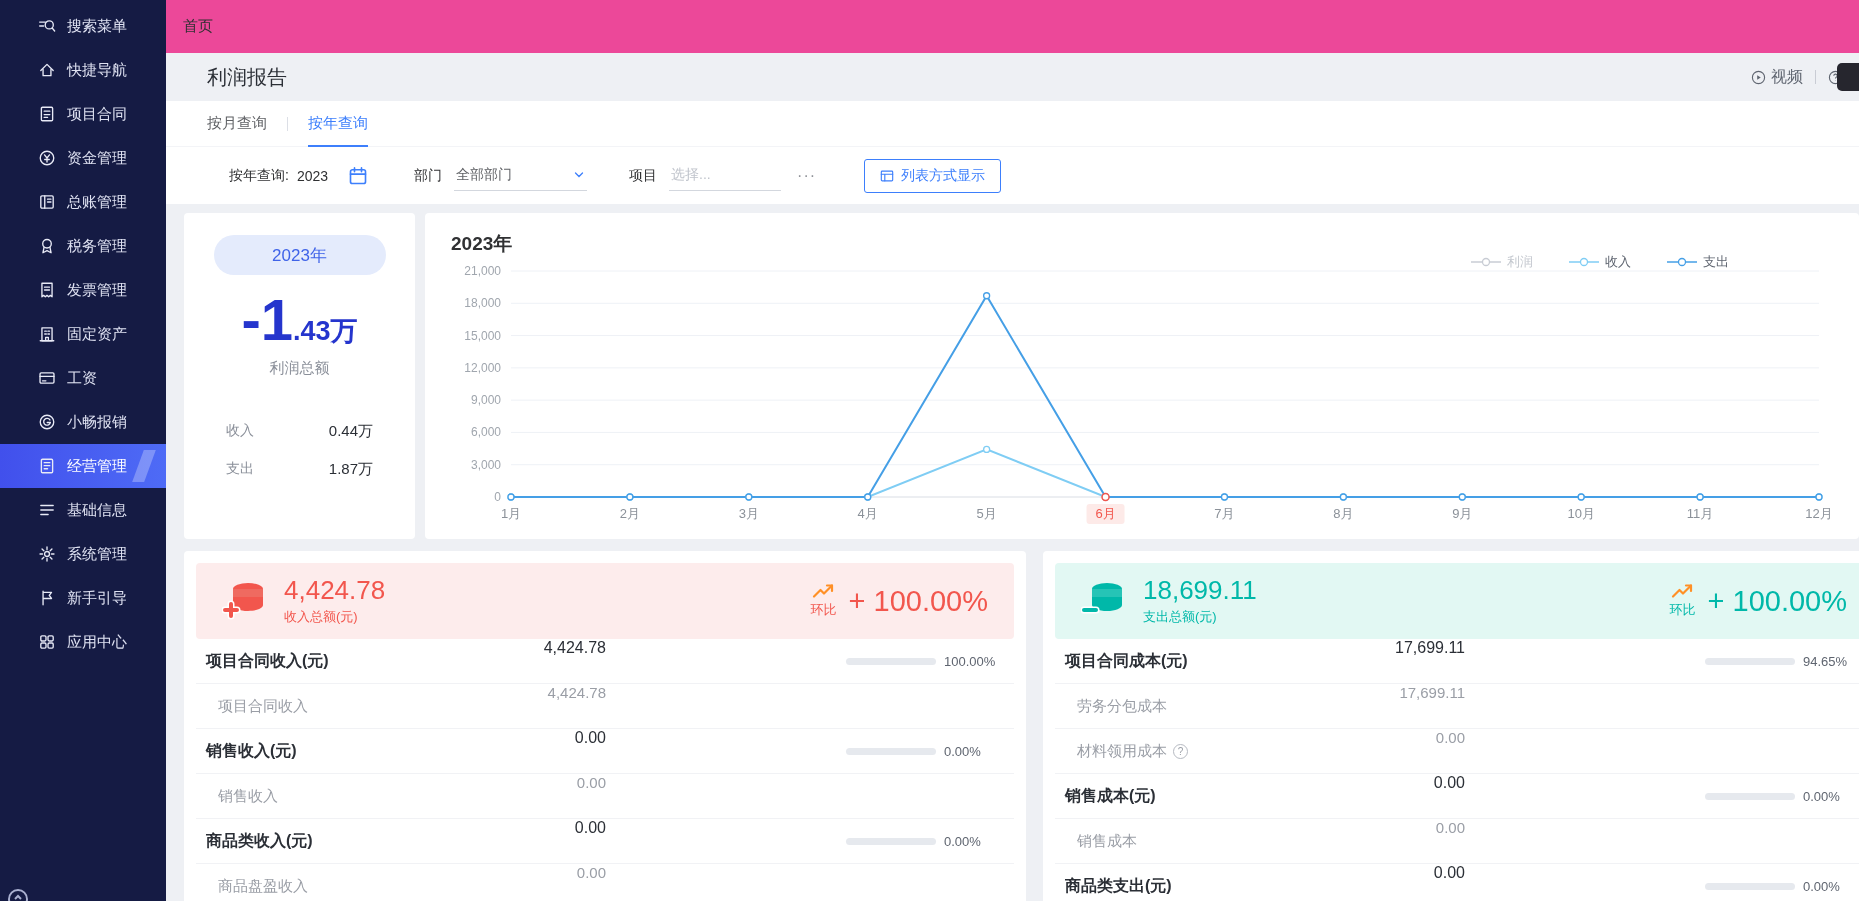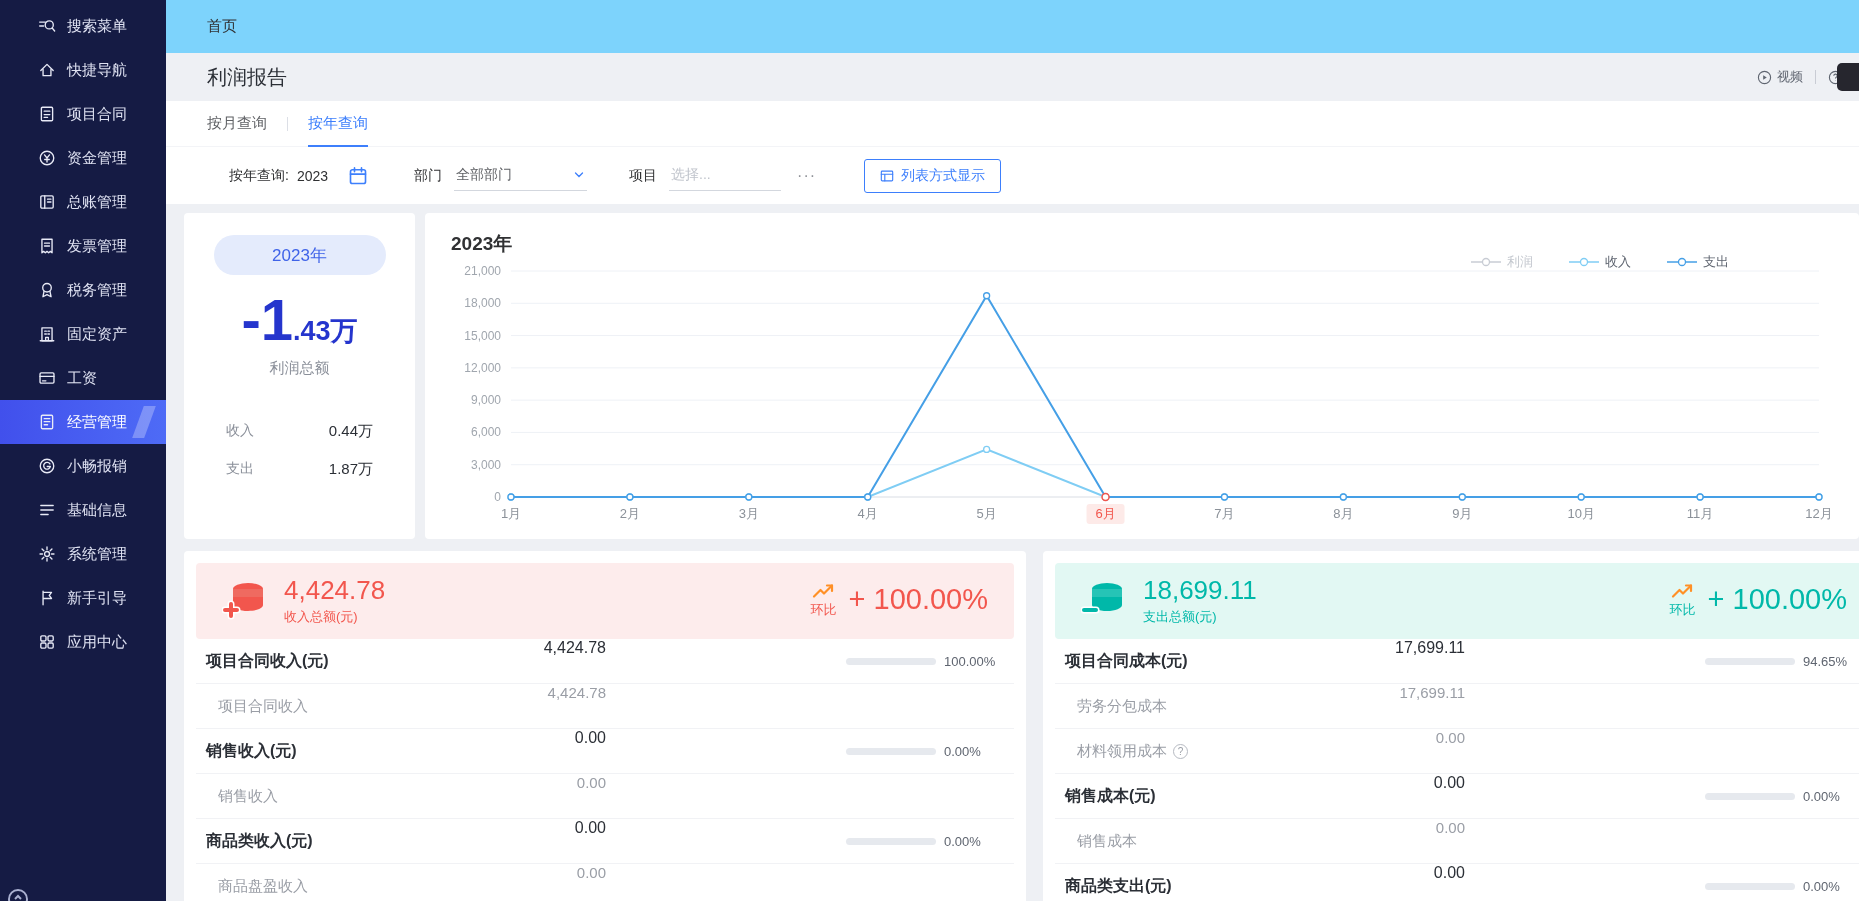--- a/index.html
+++ b/index.html
@@ -16,29 +16,29 @@
 .side-icon svg{width:18px;height:18px;stroke:currentColor;fill:none;stroke-width:1.2;stroke-linecap:round;stroke-linejoin:round}
 .side-item.active{background:linear-gradient(90deg,#4150ec,#4e6bf6);color:#fff}
 .side-item.active::after{content:"";position:absolute;right:16px;top:6px;width:12px;height:32px;
   background:rgba(255,255,255,.28);transform:skewX(-20deg)}
 .side-bottom{position:absolute;left:6px;bottom:-10px;width:24px;height:24px;color:#aab0d0}
 .side-bottom svg{width:24px;height:24px;stroke:currentColor;fill:none;stroke-width:1.3}
 
 
 .main{position:absolute;left:166px;top:0;right:0;bottom:0}
 
-.tabbar{height:53px;background:#7dd3fc;display:flex;align-items:center;padding-left:41px}
+.tabbar{height:53px;background:#ec4899;display:flex;align-items:center;padding-left:17px}
 .home-tab{font-size:15px;color:#303133;cursor:pointer}
 .active-tab{margin-left:25px;height:44px;background:#3d7ffc;color:#fff;display:flex;align-items:center;
   padding:0 16px;font-size:15px;cursor:pointer}
 .tab-close{margin-left:10px;font-size:14px;opacity:.9;cursor:pointer}
 
 .page-header{height:48px;background:#eef0f4;display:flex;align-items:center;padding:0 16px 0 41px;position:relative}
 .page-title{font-size:20px;color:#2b2f36;font-weight:500}
-.header-right{margin-left:auto;display:flex;align-items:center;gap:12px;color:#5f6570;font-size:13px}
+.header-right{margin-left:auto;display:flex;align-items:center;gap:12px;color:#5f6570;font-size:16px}
 .hlink{display:inline-flex;align-items:center;gap:5px;cursor:pointer;color:#5f6570}
 .hlink svg{width:15px;height:15px;stroke:currentColor;fill:none;stroke-width:1.2}
 .hdiv{width:1px;height:14px;background:#c9ccd4}
 .corner-badge{position:absolute;right:-12px;top:10px;width:34px;height:28px;background:#26262e;border-radius:5px}
 
 
 .panel{background:#fff}
 .qtabs{display:flex;align-items:center;height:46px;padding-left:41px;border-bottom:1px solid #f3f4f7}
 .qtab{font-size:15px;color:#606266;height:46px;display:flex;align-items:center;position:relative;cursor:pointer}
 .qtab.active{color:#3d7ffc}
@@ -88,21 +88,21 @@
 .row2{display:flex;gap:17px;margin:12px 0 0 18px;width:1701px}
 .stat-card{width:842px;background:#fff;border-radius:4px;padding-top:12px}
 .band{margin:0 12px;height:76px;border-radius:4px;display:flex;align-items:center;padding:0 26px}
 .band.income{background:#fdecec}
 .band.expense{background:#e2f8f3}
 .band-icon{width:46px;height:42px;margin-right:16px;display:inline-flex}
 .band-total{font-size:26px;line-height:1.1}
 .band-label{font-size:13px;margin-top:4px}
 .t-red{color:#f2564d}
 .t-teal{color:#00b8a9}
-.band-right{margin-left:auto;display:flex;align-items:flex-start;gap:12px}
+.band-right{margin-left:auto;display:flex;align-items:center;gap:12px}
 .trend-col{display:flex;flex-direction:column;align-items:center;gap:2px}
 .trend-col svg{width:24px;height:16px;stroke:#ff9026;fill:none;stroke-width:2.2;stroke-linecap:round;stroke-linejoin:round}
 .ratio-label{font-size:13px}
 .band-pct{font-size:29px}
 .rows{padding:0 12px}
 .stat-row{height:45px;display:flex;border-bottom:1px solid #f1f2f5;padding:0 10px}
 .stat-row .lab{width:280px;font-size:16px;color:#2b2f36;font-weight:600;display:flex;align-items:center}
 .stat-row.sub .lab{padding-left:12px;color:#9a9ea6;font-weight:400;font-size:15px}
 .stat-row .val{width:120px;text-align:right;font-size:16px;color:#2b2f36}
 .stat-row.sub .val{color:#9a9ea6;font-size:15px}
@@ -162,70 +162,70 @@
             <svg viewBox="0 0 16 16">
               <rect x="2.5" y="2.5" width="11" height="11" rx="1"></rect>
               <path d="M6 2.5v11M8.5 5.5h3M8.5 8h3"></path>
             </svg>
           </span>
           <span>总账管理</span>
         </div>
         <div class="side-item">
           <span class="side-icon">
             <svg viewBox="0 0 16 16">
+              <circle cx="8" cy="6" r="3.8"></circle>
+              <path d="M5.4 9l-1 5 3.6-1.8L11.6 14l-1-5"></path>
+            </svg>
+          </span>
+          <span>税务管理</span>
+        </div>
+        <div class="side-item">
+          <span class="side-icon">
+            <svg viewBox="0 0 16 16">
               <path d="M3.5 2h9v12l-1.5-1.2L9.5 14 8 12.8 6.5 14 5 12.8 3.5 14z"></path>
               <path d="M5.8 5.5h4.4M5.8 8h4.4"></path>
             </svg>
           </span>
           <span>发票管理</span>
         </div>
         <div class="side-item">
           <span class="side-icon">
             <svg viewBox="0 0 16 16">
-              <circle cx="8" cy="6" r="3.8"></circle>
-              <path d="M5.4 9l-1 5 3.6-1.8L11.6 14l-1-5"></path>
-            </svg>
-          </span>
-          <span>税务管理</span>
-        </div>
-        <div class="side-item">
-          <span class="side-icon">
-            <svg viewBox="0 0 16 16">
               <rect x="3.5" y="2.5" width="9" height="11.5"></rect>
               <path d="M2 14h12M6 5.5h1.4M8.8 5.5h1.4M6 8h1.4M8.8 8h1.4M6.8 14v-3h2.4v3"></path>
             </svg>
           </span>
           <span>固定资产</span>
         </div>
         <div class="side-item">
           <span class="side-icon">
             <svg viewBox="0 0 16 16">
               <rect x="1.8" y="3.5" width="12.4" height="9" rx="1"></rect>
               <path d="M1.8 6.6h12.4M4 10.5h3"></path>
             </svg>
           </span>
           <span>工资</span>
         </div>
+        <div class="side-item">
+          <span class="side-icon">
+            <svg viewBox="0 0 16 16">
+              <circle cx="8" cy="8" r="6"></circle>
+              <path d="M10.6 6.2A3 3 0 1 0 11 8.4h-2.8"></path>
+            </svg>
+          </span>
+          <span>小畅报销</span>
+        </div>
         <div class="side-item active">
           <span class="side-icon">
             <svg viewBox="0 0 16 16">
               <rect x="3" y="2" width="10" height="12" rx="1"></rect>
               <path d="M5.5 5h5M5.5 7.7h5M5.5 10.4h3"></path>
             </svg>
           </span>
           <span>经营管理</span>
-        </div>
-        <div class="side-item">
-          <span class="side-icon">
-            <svg viewBox="0 0 16 16">
-              <circle cx="8" cy="8" r="6"></circle>
-              <path d="M10.6 6.2A3 3 0 1 0 11 8.4h-2.8"></path>
-            </svg>
-          </span>
-          <span>小畅报销</span>
         </div>
         <div class="side-item">
           <span class="side-icon">
             <svg viewBox="0 0 16 16">
               <path d="M2.5 4h11M2.5 8h11M2.5 12h6.5"></path>
             </svg>
           </span>
           <span>基础信息</span>
         </div>
         <div class="side-item">

